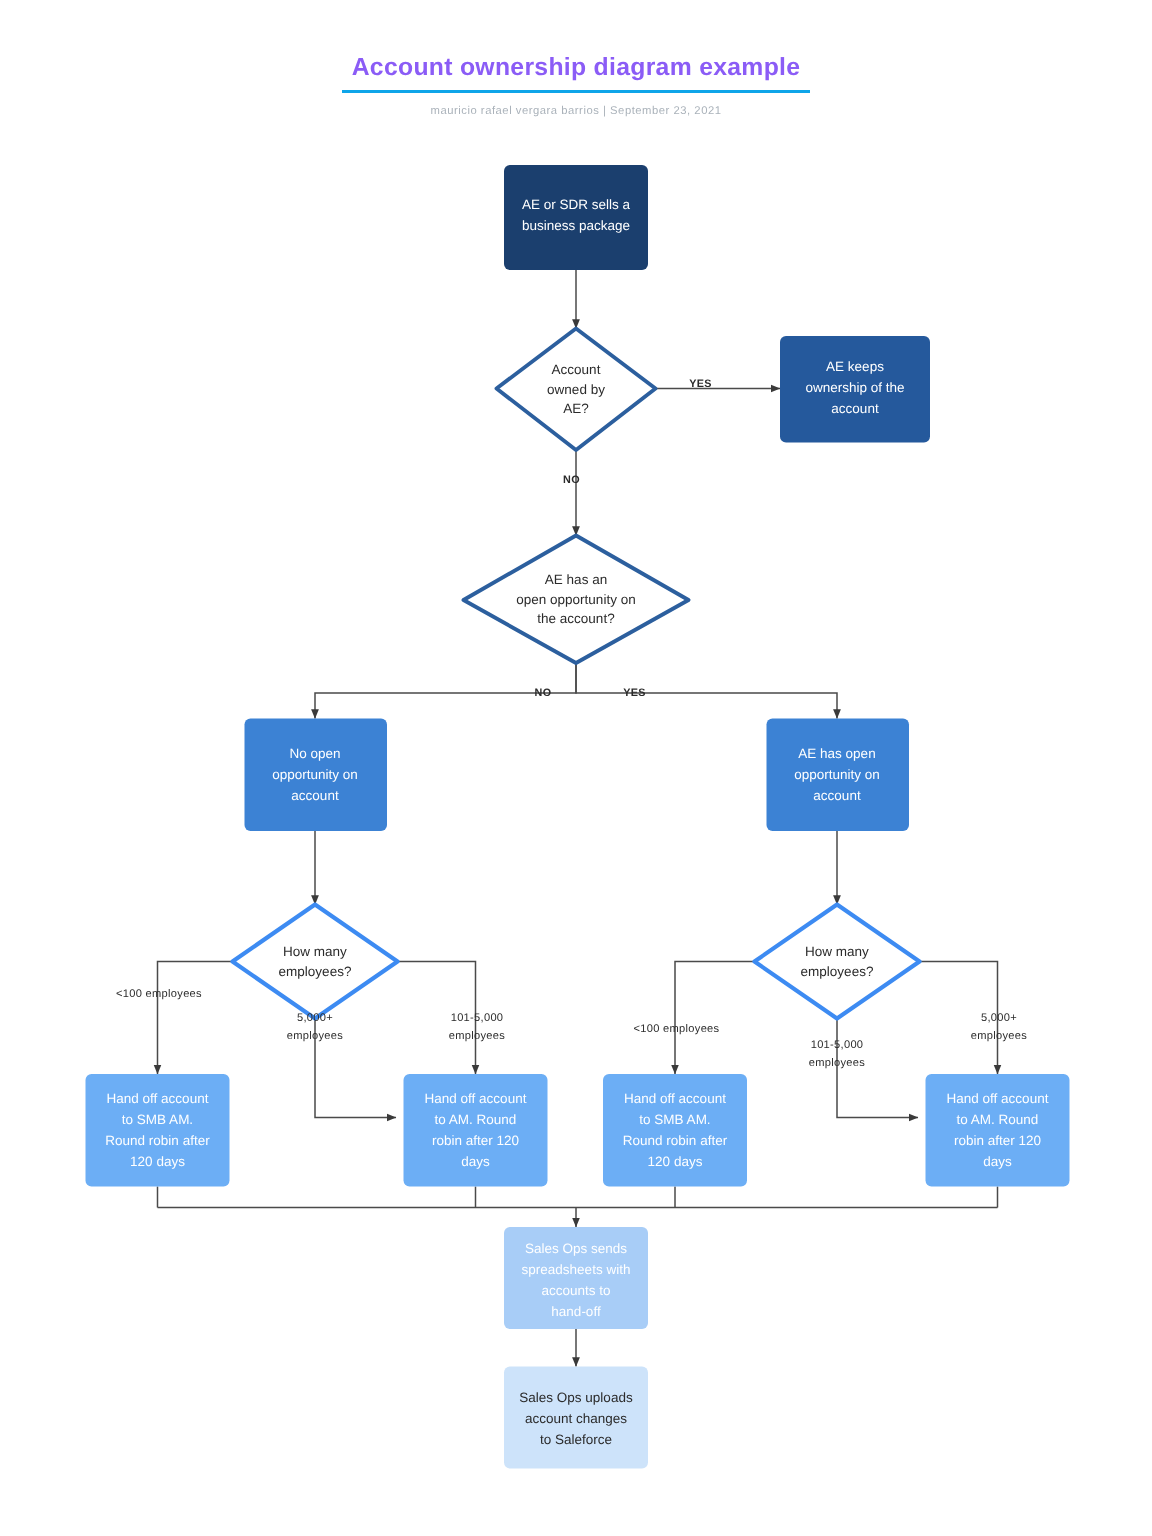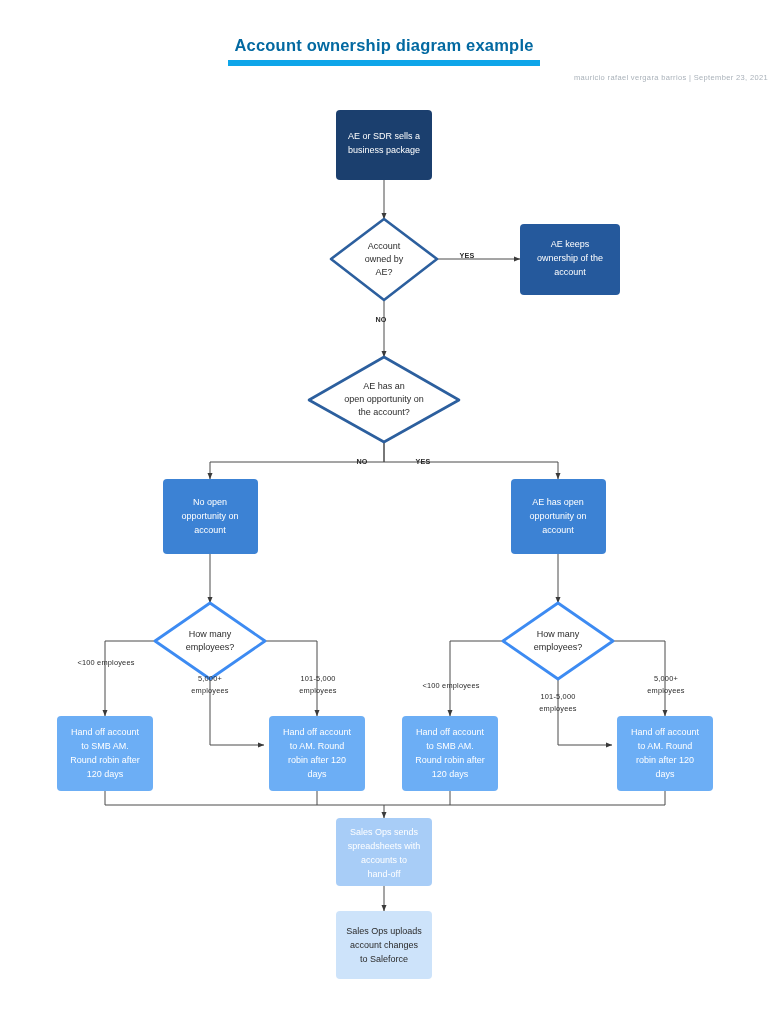--- a/index.html
+++ b/index.html
@@ -22,32 +22,31 @@
   .header {
     position: absolute;
     top: 36px;
     left: 0;
     width: 768px;
     text-align: center;
   }
   .doc-title {
     font-size: 16.5px;
     font-weight: bold;
-    color: #0369a1;
+    color: #8b5cf6;
     letter-spacing: 0.2px;
     display: inline-block;
     padding: 0 6px 5px 6px;
-    border-bottom: 6px solid #0ea5e9;
+    border-bottom: 2px solid #0ea5e9;
   }
   .doc-byline {
     margin-top: 7px;
     font-size: 7.5px;
     color: #aab2ba;
     letter-spacing: 0.35px;
-    text-align: right;
   }
   svg#flow {
     position: absolute;
     top: 0;
     left: 0;
     width: 768px;
     height: 1024px;
   }
   .node-label {
     font-family: "Liberation Sans", sans-serif;

